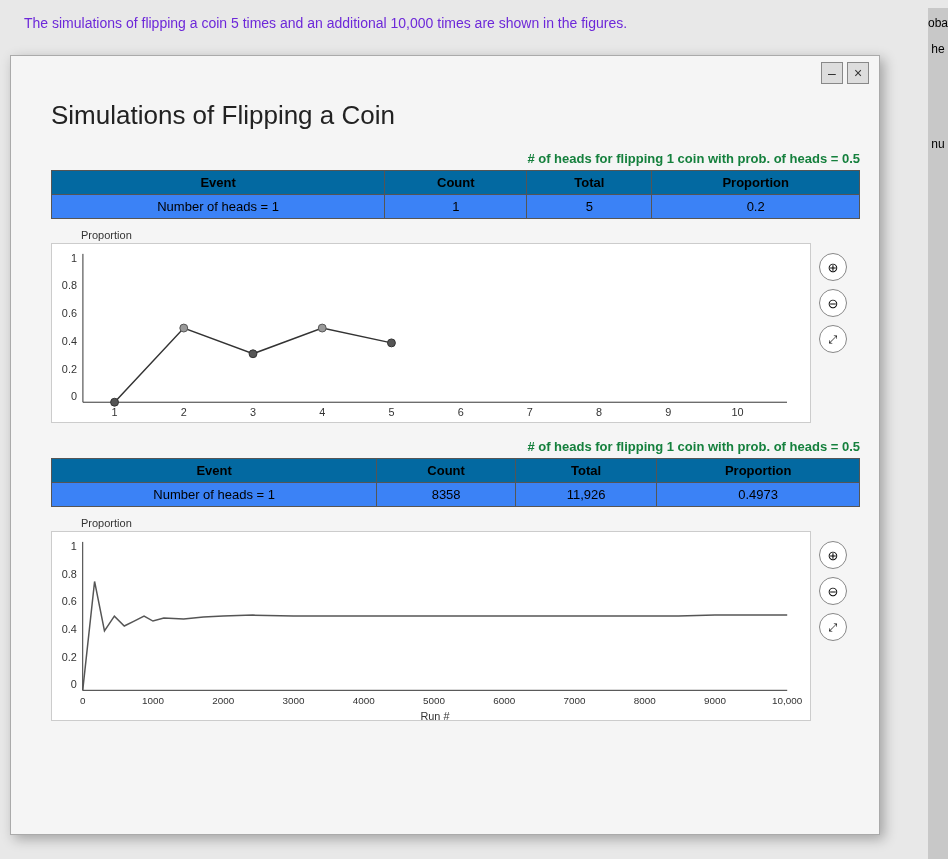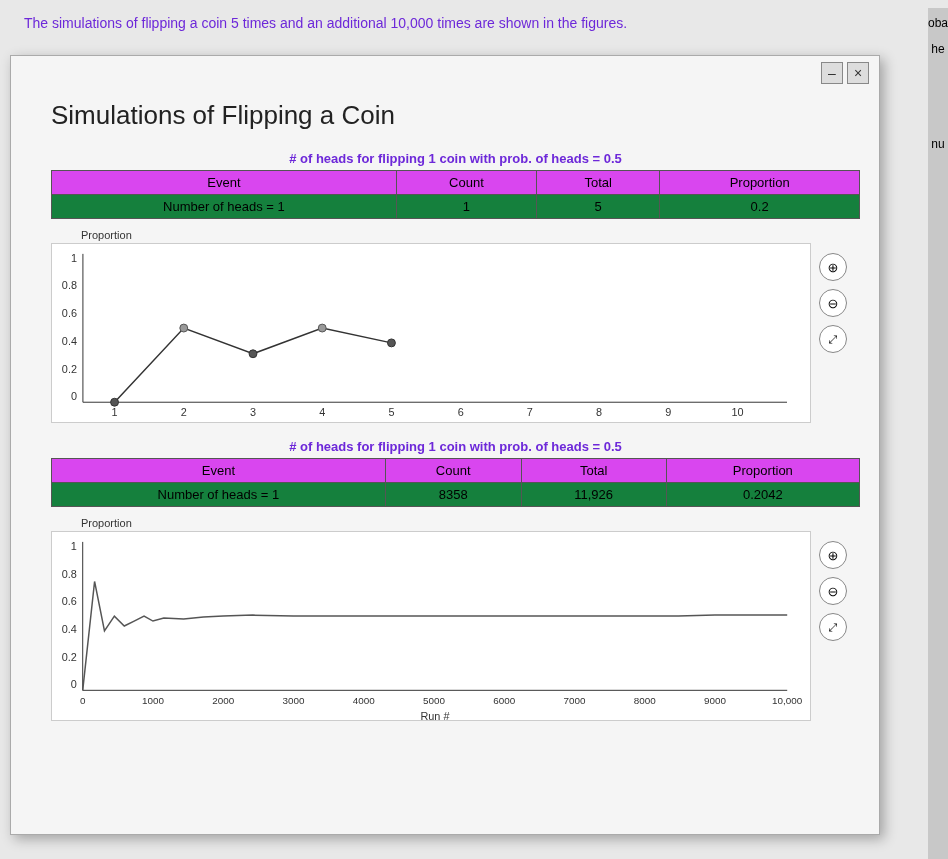--- a/index.html
+++ b/index.html
@@ -86,44 +86,44 @@
     }
 
     
     .section {
       margin-bottom: 10px;
     }
 
     .section-title {
       font-size: 13px;
       font-weight: bold;
-      text-align: center;
+      text-align: right;
       margin-bottom: 4px;
-      color: #6d28d9;
+      color: #15803d;
     }
 
     .data-table {
       width: 100%;
       border-collapse: collapse;
       font-size: 13px;
     }
 
     .data-table th, .data-table td {
       border: 1px solid #555;
       padding: 4px 12px;
       text-align: center;
     }
 
     .data-table th {
-      font-weight: normal;
-      background: #d946ef;
+      font-weight: bold;
+      background: #0369a1;
     }
 
     .data-table td {
-      background: #15803d;
+      background: #3b82f6;
     }
 
     
     .chart-container {
       position: relative;
       margin-top: 8px;
     }
 
     .chart-y-label {
       font-size: 11px;
@@ -273,21 +273,21 @@
             <th>Count</th>
             <th>Total</th>
             <th>Proportion</th>
           </tr>
         </thead>
         <tbody>
           <tr>
             <td>Number of heads = 1</td>
             <td>8358</td>
             <td>11,926</td>
-            <td>0.2042</td>
+            <td>0.4973</td>
           </tr>
         </tbody>
       </table>
     </div>
 
     <div class="chart-container">
       <div class="chart-y-label">Proportion</div>
       <div class="chart-wrapper">
         <svg class="chart-svg" width="760" height="190" viewBox="0 0 760 190">
 

